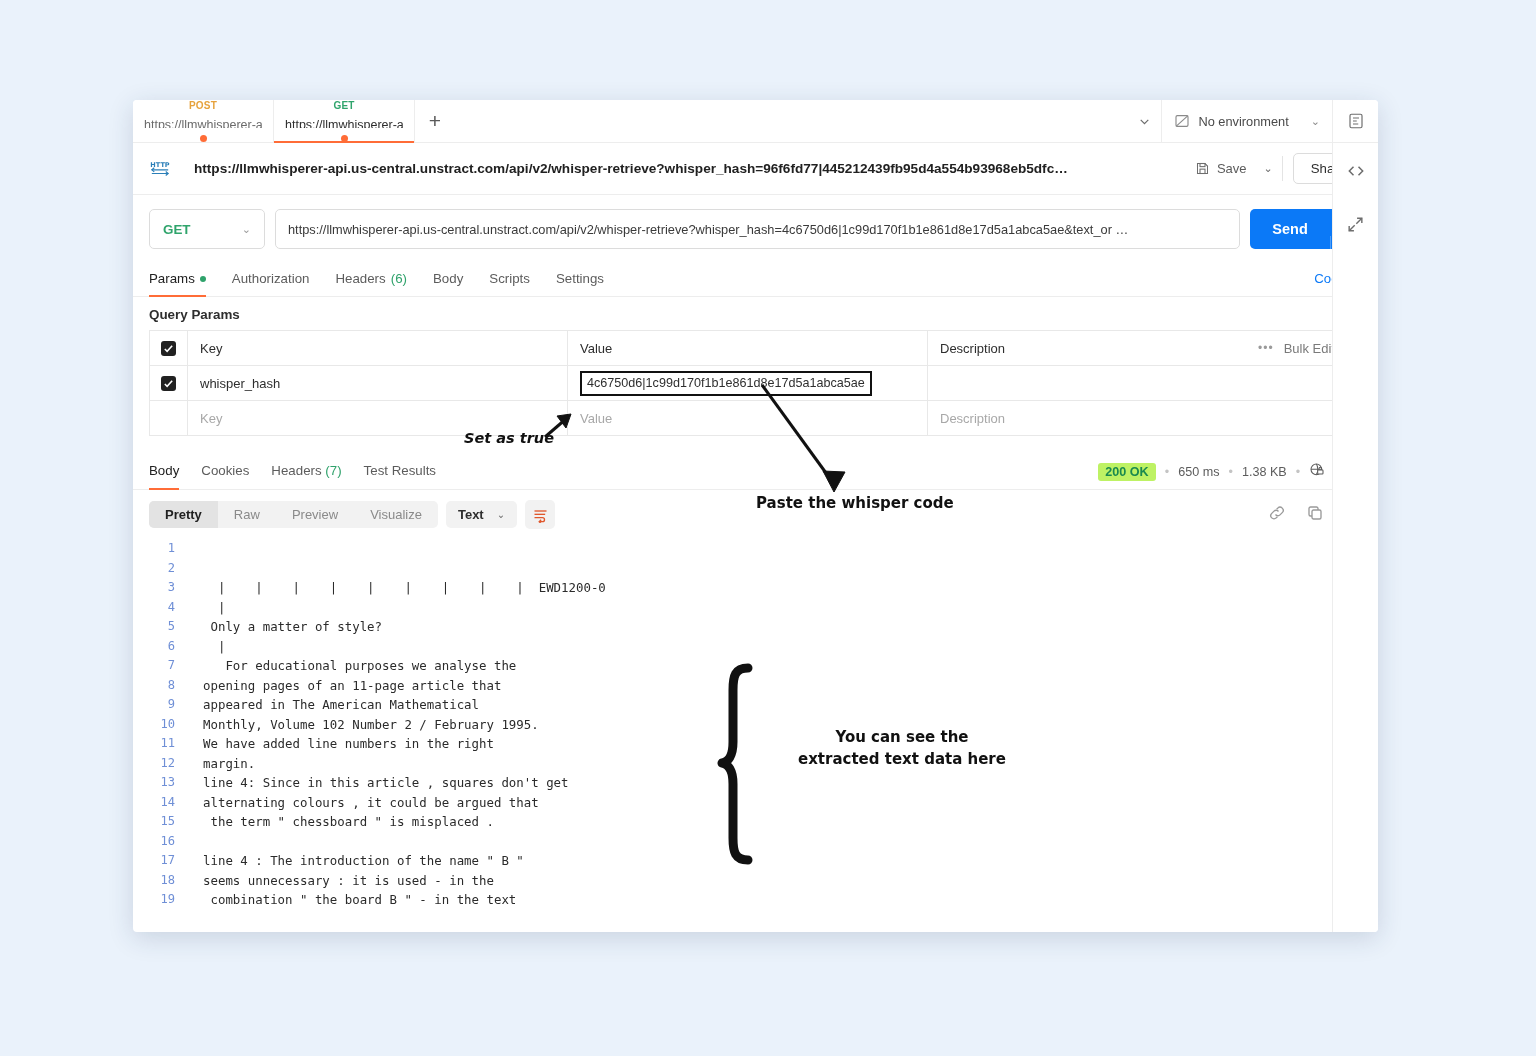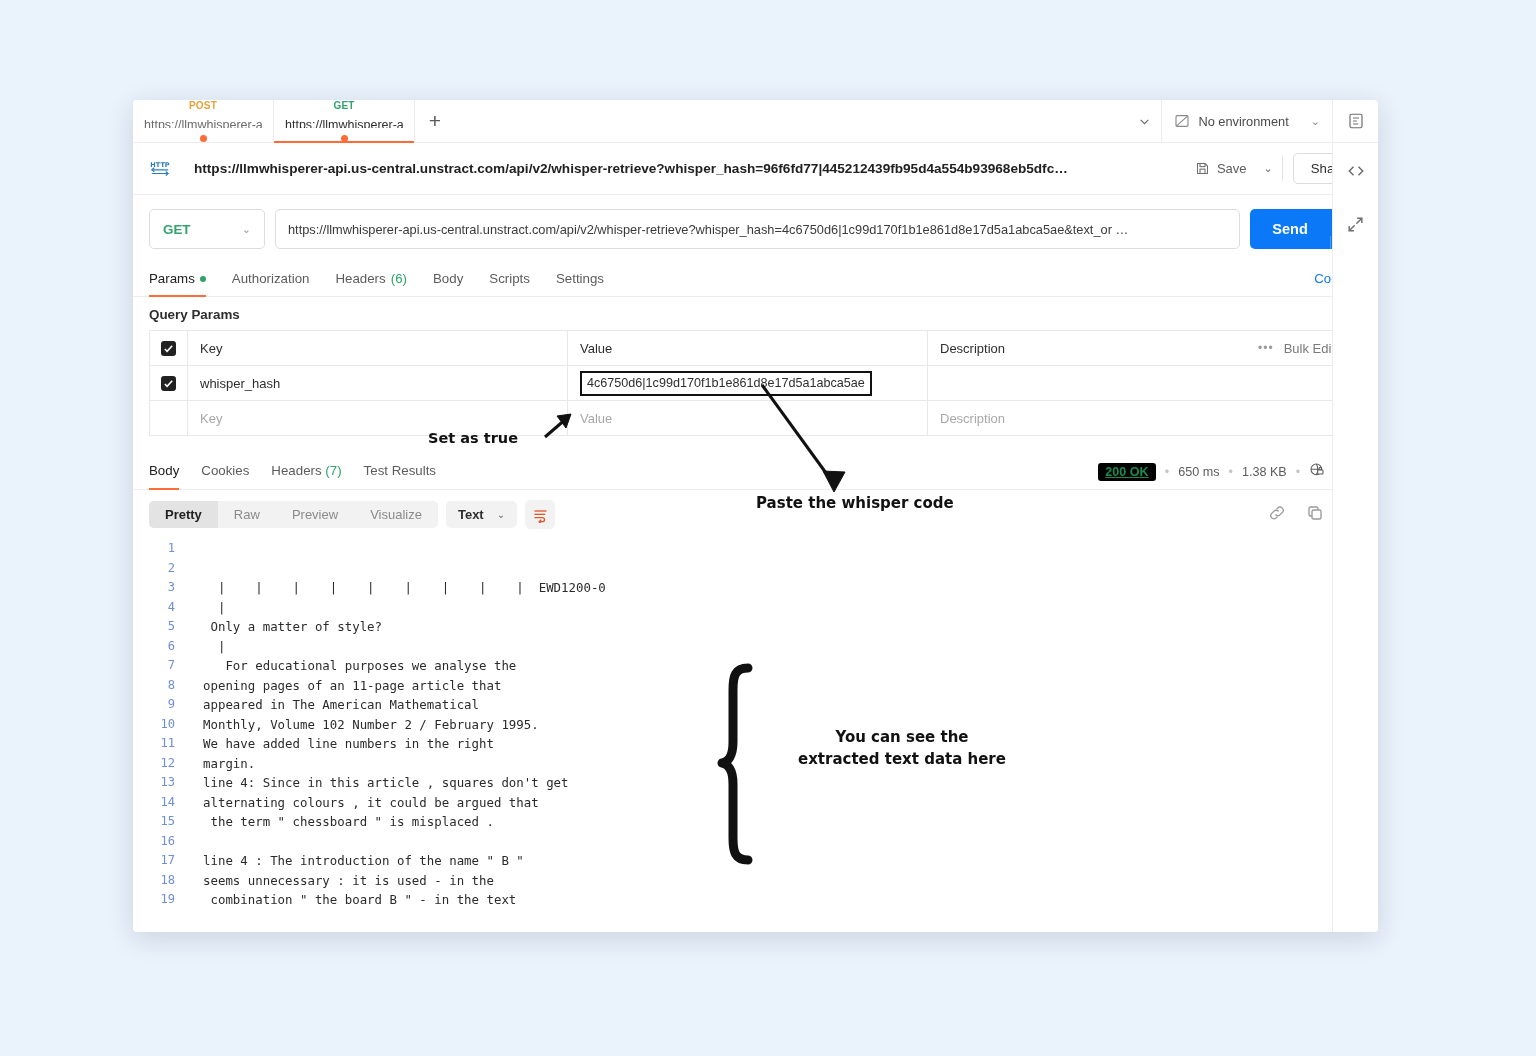--- a/index.html
+++ b/index.html
@@ -191,21 +191,21 @@
   }
   .rtab {
     font-size: 13.3px; color: #5c5c5c; height: 36px; line-height: 34px;
     position: relative; cursor: pointer;
   }
   .rtab.active { color: #212121; font-weight: 400; }
   .rtab.active::after {
     content:""; position:absolute; left:0; right:0; bottom:0; height:2px; background:#ff6c37;
   }
   .status-wrap { margin-left: auto; display: flex; align-items: center; gap: 9px; font-size: 12.6px; color: #5c5c5c; }
-  .ok-pill { background: #000000; color: #1a8a4f; font-weight: 700; padding: 2px 7px; border-radius: 3px; font-size: 12.6px; text-decoration: underline;}
+  .ok-pill { background: #bef264; color: #1a8a4f; font-weight: 700; padding: 2px 7px; border-radius: 3px; font-size: 12.6px;}
   .sep-dot { color: #c4c4c4; }
 
   .fmtbar { display: flex; align-items: center; gap: 8px; padding: 10px 16px 8px 16px; }
   .seg { display: flex; background: #f2f2f2; border-radius: 5px; overflow: hidden; }
   .seg div {
     padding: 6px 16px; font-size: 13px; color: #8a8a8a; cursor: pointer;
   }
   .seg div.active { background: #e3e3e3; color: #212121; font-weight: 700; }
   .txtsel {
     display: flex; align-items: center; gap: 13px;
@@ -248,21 +248,21 @@
     padding-top: 18px; color: #6e6e6e;
   }
   .rail div { cursor: pointer; }
 
   
   .anno { position: absolute; pointer-events: none; }
   .anno-text {
     position: absolute; font-weight: 700; color: #111;
     font-family: "DejaVu Sans", sans-serif;
   }
-  #anno-set-true { left: 428px; top: 430px; font-size: 14.5px; }
+  #anno-set-true { left: 464px; top: 430px; font-size: 14.5px; font-style: italic; }
   #anno-paste { left: 756px; top: 494px; font-size: 15px; }
   #anno-see1 { left: 798px; top: 726px; font-size: 15px; line-height: 22px; }
 </style>
 </head>
 <body>
 
 <div class="app-window">
 
   <div class="tabstrip">
     <div class="req-tab">

